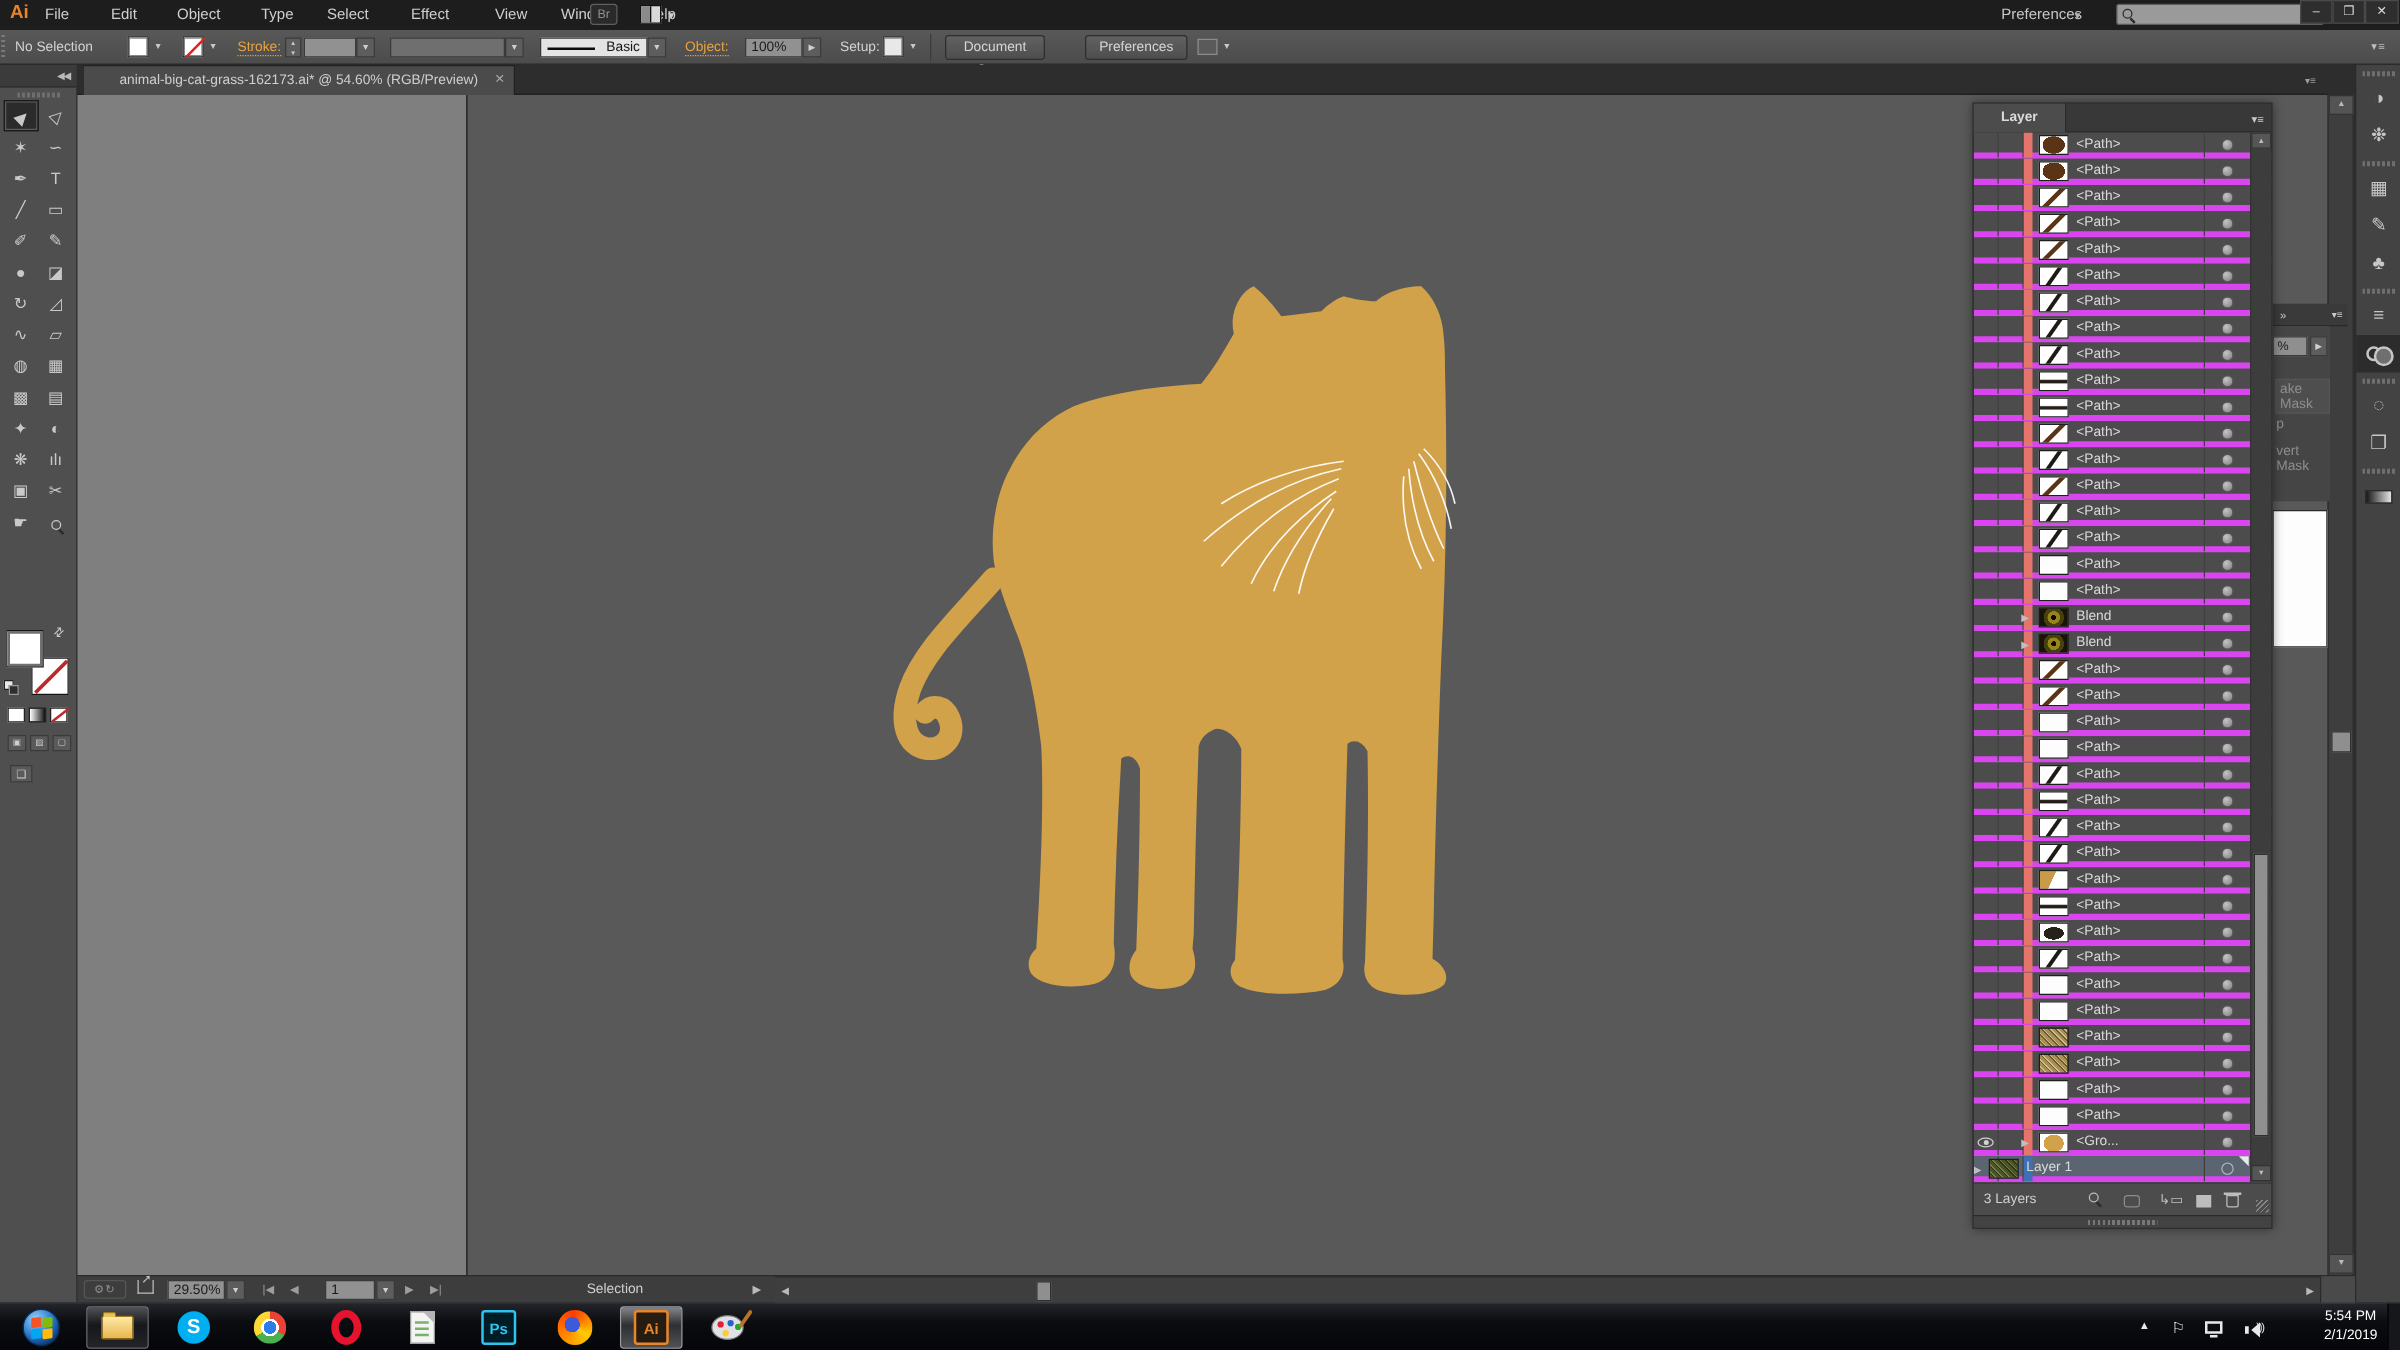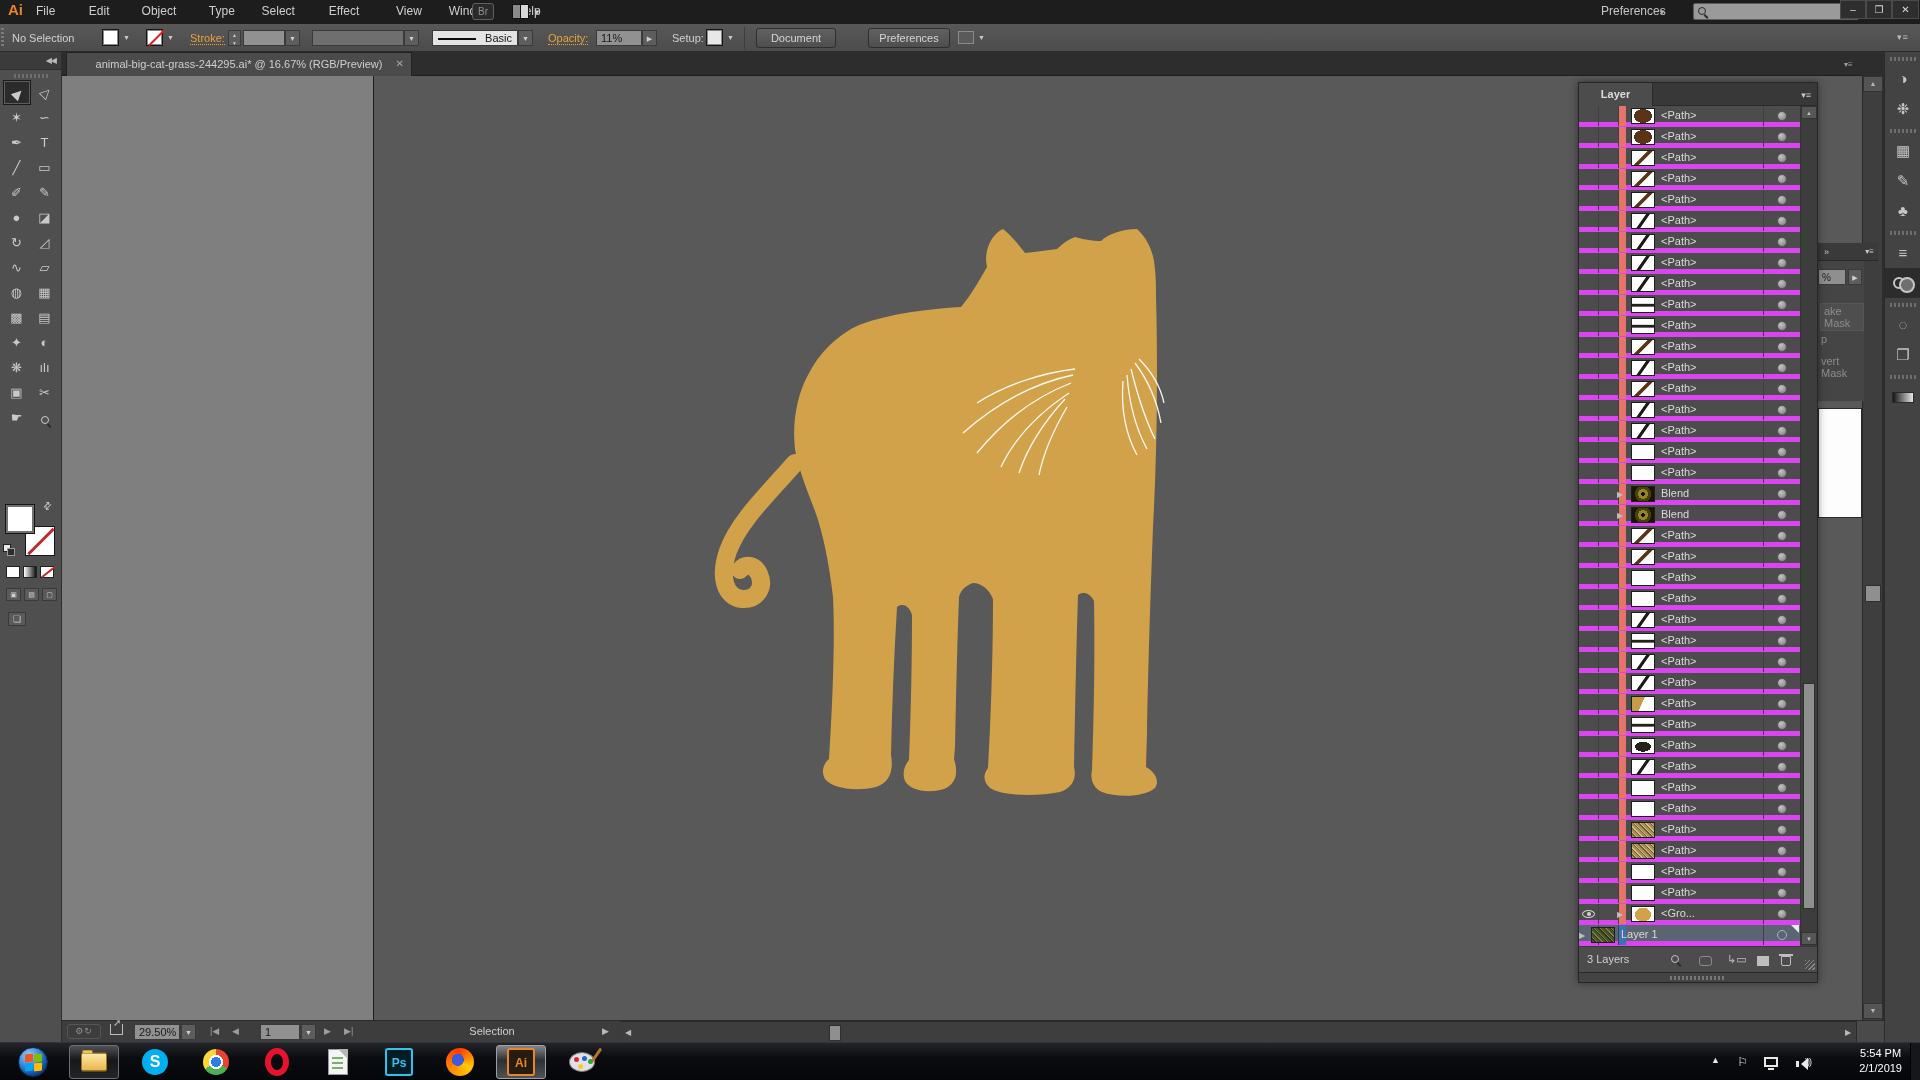--- a/index.html
+++ b/index.html
@@ -252,22 +252,22 @@
   <span id="stepper">▲<br>▼</span>
   <span class="field" style="left:243px;width:42px;"></span>
   <span class="dd-btn" style="left:285px;">▼</span>
   <span class="field" style="left:312px;width:92px;background:#6f6f6f;"></span>
   <span class="dd-btn" style="left:404px;">▼</span>
   <span id="brushfield">
     <span class="line"></span>
     <span class="bname">Basic</span>
   </span>
   <span class="dd-btn" style="left:518px;">▼</span>
-  <span class="cb-label cb-orange" style="left:548px;">Opacity:</span>
-  <span class="field" style="left:596px;width:46px;">11%</span>
+  <span class="cb-label cb-orange" style="left:548px;">Object:</span>
+  <span class="field" style="left:596px;width:46px;">100%</span>
   <span class="dd-btn" style="left:642px;">▶</span>
   <span class="cb-label" style="left:672px;">Setup:</span>
   <span class="swatch" style="left:706px;background:#e8e8e8;"></span>
   <span class="mini-dd" style="left:725px;">▼</span>
   <span class="vsep" style="left:744px;"></span>
   <span class="cb-btn" style="left:756px;width:80px;line-height:18px;">Document Setup</span>
   <span class="cb-btn" style="left:868px;width:82px;line-height:18px;">Preferences</span>
   <span id="cb-extra"></span>
   <span class="mini-dd" style="left:976px;">▼</span>
   <span id="cb-flyout">▾≡</span>
@@ -324,21 +324,21 @@
     <span class="mode-btn">▣</span>
     <span class="mode-btn">▨</span>
     <span class="mode-btn">▢</span>
   </div>
   <div id="screen-mode">❏</div>
 </div>
 
 <div id="docarea">
   <div id="tabbar">
     <div id="doctab">
-      <span>animal-big-cat-grass-244295.ai* @ 16.67% (RGB/Preview)</span>
+      <span>animal-big-cat-grass-162173.ai* @ 54.60% (RGB/Preview)</span>
       <span id="tab-close">✕</span>
     </div>
     <span id="tabbar-menu">▾≡</span>
   </div>
 
   <div id="canvas">
     <div id="artboard-bg"></div>
     <svg id="cat" width="460" height="580" viewBox="0 0 460 580">
       <path fill="#d2a24a" d="M 282,40
         C 278,22 288,6 298,2 C 306,8 314,18 320,26 C 332,25 342,23 352,22

